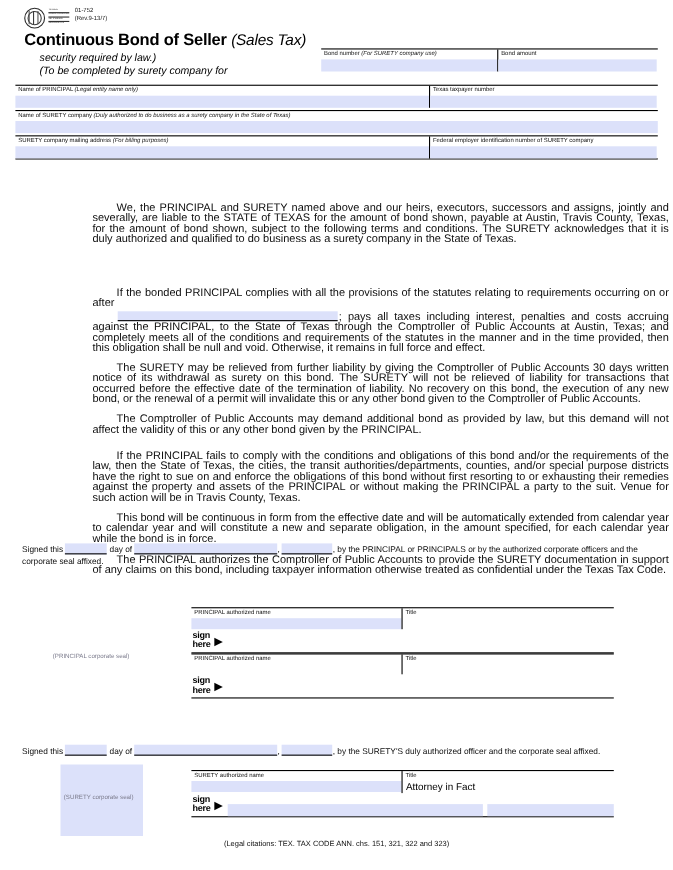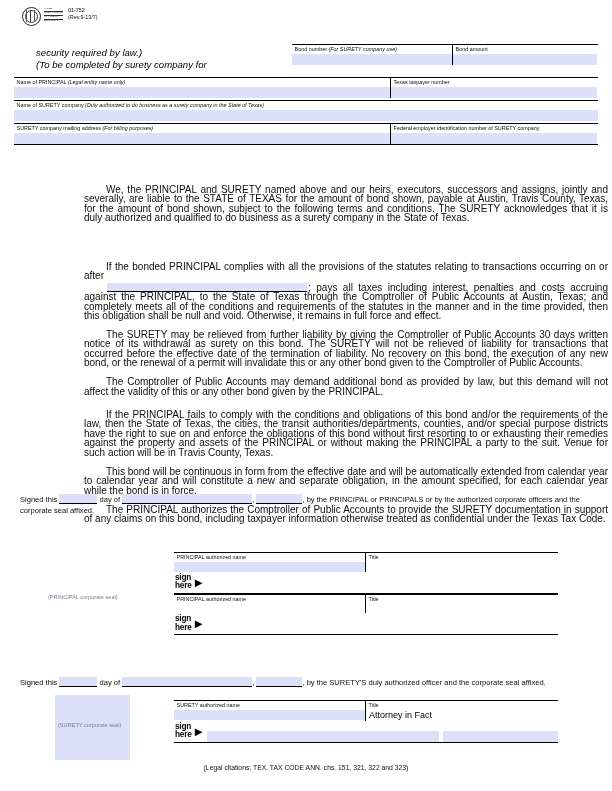--- a/index.html
+++ b/index.html
@@ -301,20 +301,21 @@
         <div>COMPTROLLER</div>
         <div>OF PUBLIC</div>
         <div>ACCOUNTS</div>
       </div>
       <div>
         <div class="form-no">01-752</div>
         <div class="form-no">(Rev.9-13/7)</div>
       </div>
     </div>
 
+    <div class="title-line"><span>Continuous Bond of Seller </span><span class="sub">(Sales Tax)</span></div>
 
     <div class="subtitle">
       <div>security required by law.)</div>
       <div>(To be completed by surety company for</div>
     </div>
   </div>
 
   <div class="hdr" style="top:44px; left:292px; width:306px;">
     <div class="hdr-row">
       <div class="cell" style="width:160px;">
@@ -361,21 +362,21 @@
         <div class="cell-input"></div>
       </div>
     </div>
   </div>
 
   <div class="body-copy" style="top:185px;">
     <p>We, the PRINCIPAL and SURETY named above and our heirs, executors, successors and assigns, jointly and severally, are liable to the STATE of TEXAS for the amount of bond shown, payable at Austin, Travis County, Texas, for the amount of bond shown, subject to the following terms and conditions. The SURETY acknowledges that it is duly authorized and qualified to do business as a surety company in the State of Texas.</p>
   </div>
 
   <div class="body-copy" style="top:262px;">
-    <p style="margin-bottom:2px;">If the bonded PRINCIPAL complies with all the provisions of the statutes relating to transactions occurring on or after</p>
+    <p style="margin-bottom:2px;">If the bonded PRINCIPAL complies with all the provisions of the statutes relating to requirements occurring on or after</p>
     <p class="nospace"><span class="inline-blank"></span><span>; pays all taxes including interest, penalties and costs accruing against the PRINCIPAL, to the State of Texas through the Comptroller of Public Accounts at Austin, Texas; and completely meets all of the conditions and requirements of the statutes in the manner and in the time provided, then this obligation shall be null and void. Otherwise, it remains in full force and effect.</span></p>
   </div>
 
   <div class="body-copy" style="top:330px;">
     <p>The SURETY may be relieved from further liability by giving the Comptroller of Public Accounts 30 days written notice of its withdrawal as surety on this bond. The SURETY will not be relieved of liability for transactions that occurred before the effective date of the termination of liability. No recovery on this bond, the execution of any new bond, or the renewal of a permit will invalidate this or any other bond given to the Comptroller of Public Accounts.</p>
     <p>The Comptroller of Public Accounts may demand additional bond as provided by law, but this demand will not affect the validity of this or any other bond given by the PRINCIPAL.</p>
   </div>
 
   <div class="body-copy" style="top:410px;">
     <p>If the PRINCIPAL fails to comply with the conditions and obligations of this bond and/or the requirements of the law, then the State of Texas, the cities, the transit authorities/departments, counties, and/or special purpose districts have the right to sue on and enforce the obligations of this bond without first resorting to or exhausting their remedies against the property and assets of the PRINCIPAL or without making the PRINCIPAL a party to the suit. Venue for such action will be in Travis County, Texas.</p>

